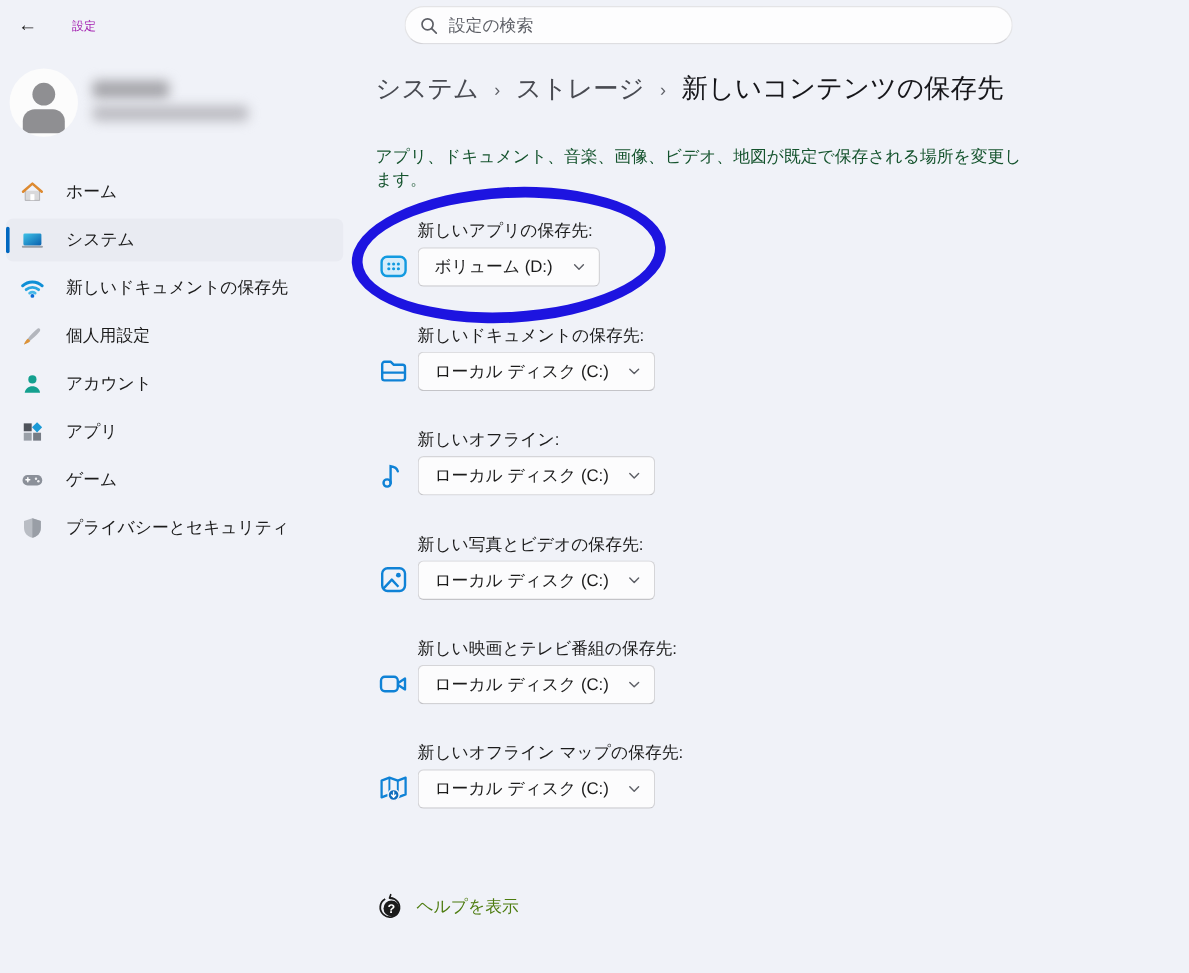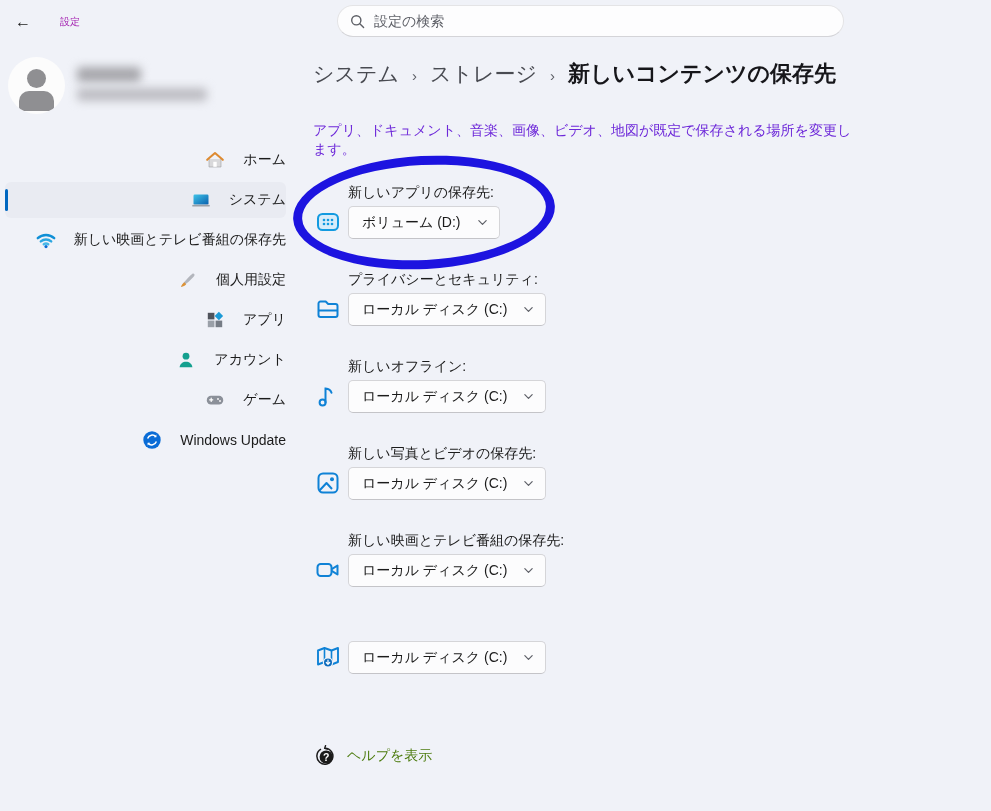--- a/index.html
+++ b/index.html
@@ -30,37 +30,37 @@
     border-radius:50%; background:#8f8f92; }
   .avatar .torso { position:absolute; left:11px; top:34px; width:35px; height:20px;
     border-radius:10px 10px 4px 4px; background:#8f8f92; }
   .blur1 { position:absolute; left:77px; top:67px; width:64px; height:15px;
     background:#a6a6ab; border-radius:4px; filter:blur(5px); }
   .blur2 { position:absolute; left:77px; top:88px; width:130px; height:13px;
     background:#bcbcc2; border-radius:4px; filter:blur(5px); }
 
   .nav { position:absolute; left:5px; top:142px; width:281px; }
   .nav-item { position:relative; height:36px; margin-bottom:4px; border-radius:6px;
-    display:flex; align-items:center; padding-left:12px; cursor:pointer;justify-content:flex-end; }
+    display:flex; align-items:center; padding-left:12px; cursor:pointer; }
   .nav-item.selected { background:#e9ebf2; }
   .nav-item .pill { display:none; }
   .nav-item.selected .pill { display:block; position:absolute; left:0; top:7px;
     width:3px; height:22px; border-radius:2px; background:#0067c0; }
   .nav-icon { width:20px; height:20px; flex:0 0 auto; }
   .nav-label { margin-left:18px; font-size:14px; color:#1b1b1b; }
 
   
   .breadcrumb { position:absolute; left:313px; top:59px; display:flex;
     align-items:center; font-size:21px; }
   .crumb { color:#494b52; cursor:pointer; }
   .crumb-sep { color:#5d5f66; font-size:15px; margin:0 13px; padding-top:2px; }
-  .crumb-current { color:#16161a; font-weight:700; font-size:22px; }
+  .crumb-current { color:#16161a; font-weight:400; font-size:22px; }
 
   .desc { position:absolute; left:313px; top:121px; width:560px;
-    font-size:14px; line-height:19px; color:#6d28d9; }
+    font-size:14px; line-height:19px; color:#14532d; }
 
   .section { position:absolute; left:313px; width:420px; height:62px; }
   .section-label { position:absolute; left:35px; top:3px; font-size:14px; color:#1b1b1b; }
   .section-icon { position:absolute; left:2px; top:28px; width:26px; height:26px; }
   .dropdown { position:absolute; left:35px; top:25px; height:33px;
     display:inline-flex; align-items:center; gap:16px; padding:0 11px 0 13px;
     background:#fcfcfd; border:1px solid #d5d5d8; border-bottom-color:#c4c4c8;
     border-radius:5px; font-size:14px; color:#1b1b1b; cursor:pointer; font-family:inherit; }
 
   .help-row { position:absolute; left:313px; top:744px; display:flex; align-items:center; }
@@ -122,77 +122,74 @@
 
 
     <div class="nav-item">
 
       <svg class="nav-icon" viewBox="0 0 20 20">
         <path d="M1.8 8.2a12 12 0 0 1 16.4 0" fill="none" stroke="#0f8fd6" stroke-width="2.4" stroke-linecap="round"></path>
         <path d="M4.8 11.4a8 8 0 0 1 10.4 0" fill="none" stroke="#2ba6e0" stroke-width="2.4" stroke-linecap="round"></path>
         <path d="M7.7 14.3a4 4 0 0 1 4.6 0" fill="none" stroke="#45b8e8" stroke-width="2.3" stroke-linecap="round"></path>
         <circle cx="10" cy="16.6" r="1.6" fill="#0a6cd6"></circle>
       </svg>
-      <span class="nav-label">新しい映画とテレビ番組の保存先</span>
+      <span class="nav-label">新しいドキュメントの保存先</span>
     </div>
 
     <div class="nav-item">
 
       <svg class="nav-icon" viewBox="0 0 20 20">
         <path d="M3 17c1.2-3.2 8.2-11 11.2-13.1 1.5-1 3.1.6 2 2.1C14 9 6.3 15.9 3 17z" fill="#b3b6bd"></path>
         <path d="M3 17c.7-2 1.8-3.6 3.3-4.7l1.9 1.9C7 15.6 5.2 16.5 3 17z" fill="#de9336"></path>
       </svg>
       <span class="nav-label">個人用設定</span>
+    </div>
+
+    <div class="nav-item">
+
+      <svg class="nav-icon" viewBox="0 0 20 20">
+        <circle cx="10" cy="6.2" r="3.4" fill="#14a08f"></circle>
+        <path d="M3.6 17.2c.5-3.4 3.1-5.4 6.4-5.4s5.9 2 6.4 5.4z" fill="#14a08f"></path>
+      </svg>
+      <span class="nav-label">アカウント</span>
     </div>
 
     <div class="nav-item">
 
       <svg class="nav-icon" viewBox="0 0 20 20">
         <rect x="2.8" y="2.8" width="6.6" height="6.6" fill="#4f535b"></rect>
         <rect x="2.8" y="10.6" width="6.6" height="6.6" fill="#9aa0a8"></rect>
         <rect x="10.6" y="10.6" width="6.6" height="6.6" fill="#767c85"></rect>
         <rect x="10.9" y="3.1" width="6" height="6" fill="#1b9ad6" transform="rotate(45 13.9 6.1)"></rect>
       </svg>
       <span class="nav-label">アプリ</span>
     </div>
 
-    <div class="nav-item">
-
-      <svg class="nav-icon" viewBox="0 0 20 20">
-        <circle cx="10" cy="6.2" r="3.4" fill="#14a08f"></circle>
-        <path d="M3.6 17.2c.5-3.4 3.1-5.4 6.4-5.4s5.9 2 6.4 5.4z" fill="#14a08f"></path>
-      </svg>
-      <span class="nav-label">アカウント</span>
-    </div>
-
 
     <div class="nav-item">
 
       <svg class="nav-icon" viewBox="0 0 20 20">
         <rect x="1.8" y="5.8" width="16.4" height="8.8" rx="4.2" fill="#8b9099"></rect>
         <path d="M6.2 8.2v3.2 M4.6 9.8h3.2" stroke="#fff" stroke-width="1.2" stroke-linecap="round"></path>
         <circle cx="13" cy="9" r="1" fill="#f0f1f3"></circle>
         <circle cx="15" cy="11" r="1" fill="#f0f1f3"></circle>
       </svg>
       <span class="nav-label">ゲーム</span>
     </div>
 
 
-
-    <div class="nav-item">
-
-      <svg class="nav-icon" viewBox="0 0 20 20">
-        <circle cx="10" cy="10" r="8.7" fill="#0a6cd6"></circle>
-        <path d="M5.6 8.4a4.9 4.9 0 0 1 8.3-1.6" fill="none" stroke="#fff" stroke-width="1.5"></path>
-        <path d="M14.4 4.6v2.6h-2.6z" fill="#fff"></path>
-        <path d="M14.4 11.6a4.9 4.9 0 0 1-8.3 1.6" fill="none" stroke="#fff" stroke-width="1.5"></path>
-        <path d="M5.6 15.4v-2.6h2.6z" fill="#fff"></path>
-      </svg>
-      <span class="nav-label">Windows Update</span>
-    </div>
+    <div class="nav-item">
+
+      <svg class="nav-icon" viewBox="0 0 20 20">
+        <path d="M10 1.8l7 2.3v5.6c0 4.6-3 7.4-7 8.5-4-1.1-7-3.9-7-8.5V4.1z" fill="#b9bdc4"></path>
+        <path d="M10 1.8l7 2.3v5.6c0 4.6-3 7.4-7 8.5z" fill="#999ea6"></path>
+      </svg>
+      <span class="nav-label">プライバシーとセキュリティ</span>
+    </div>
+
 
   </nav>
 
   <div class="breadcrumb">
     <span class="crumb">システム</span>
     <span class="crumb-sep">›</span>
     <span class="crumb">ストレージ</span>
     <span class="crumb-sep">›</span>
     <span class="crumb-current">新しいコンテンツの保存先</span>
   </div>
@@ -215,21 +212,21 @@
     </svg>
     <button class="dropdown">
       <span>ボリューム (D:)</span>
       <svg width="11" height="11" viewBox="0 0 12 12">
           <path d="M2 4l4 4 4-4" stroke="#5d5f66" stroke-width="1.3" fill="none" stroke-linecap="round" stroke-linejoin="round"></path>
         </svg>
     </button>
   </div>
 
   <div class="section" style="top:268px">
-    <div class="section-label">プライバシーとセキュリティ:</div>
+    <div class="section-label">新しいドキュメントの保存先:</div>
     <svg class="section-icon" viewBox="0 0 26 26">
       <path d="M3.5 7.5a2 2 0 0 1 2-2h5.2l2.5 2.5h7.3a2 2 0 0 1 2 2v9a2 2 0 0 1-2 2h-15a2 2 0 0 1-2-2z" fill="none" stroke="#0f82d6" stroke-width="2" stroke-linejoin="round"></path>
       <path d="M3.5 14.5h19" stroke="#0f82d6" stroke-width="2"></path>
     </svg>
     <button class="dropdown">
       <span>ローカル ディスク (C:)</span>
       <svg width="11" height="11" viewBox="0 0 12 12">
           <path d="M2 4l4 4 4-4" stroke="#5d5f66" stroke-width="1.3" fill="none" stroke-linecap="round" stroke-linejoin="round"></path>
         </svg>
     </button>
@@ -272,20 +269,21 @@
     </svg>
     <button class="dropdown">
       <span>ローカル ディスク (C:)</span>
       <svg width="11" height="11" viewBox="0 0 12 12">
           <path d="M2 4l4 4 4-4" stroke="#5d5f66" stroke-width="1.3" fill="none" stroke-linecap="round" stroke-linejoin="round"></path>
         </svg>
     </button>
   </div>
 
   <div class="section" style="top:616px">
+    <div class="section-label">新しいオフライン マップの保存先:</div>
     <svg class="section-icon" viewBox="0 0 26 26">
       <path d="M3 6.5l6.5-2.5 7 2.5 6.5-2.5v14l-6.5 2.5-7-2.5L3 20.5z" fill="none" stroke="#0f82d6" stroke-width="1.9" stroke-linejoin="round"></path>
       <path d="M9.5 4v14.5 M16.5 6.5V21" stroke="#0f82d6" stroke-width="1.6"></path>
       <circle cx="13" cy="18.5" r="4.6" fill="#0f6cbd" stroke="#f0f2f8" stroke-width="1.2"></circle>
       <path d="M13 16v4 M11.3 18.5l1.7 1.8 1.7-1.8" fill="none" stroke="#fff" stroke-width="1.2" stroke-linecap="round" stroke-linejoin="round"></path>
     </svg>
     <button class="dropdown">
       <span>ローカル ディスク (C:)</span>
       <svg width="11" height="11" viewBox="0 0 12 12">
           <path d="M2 4l4 4 4-4" stroke="#5d5f66" stroke-width="1.3" fill="none" stroke-linecap="round" stroke-linejoin="round"></path>

